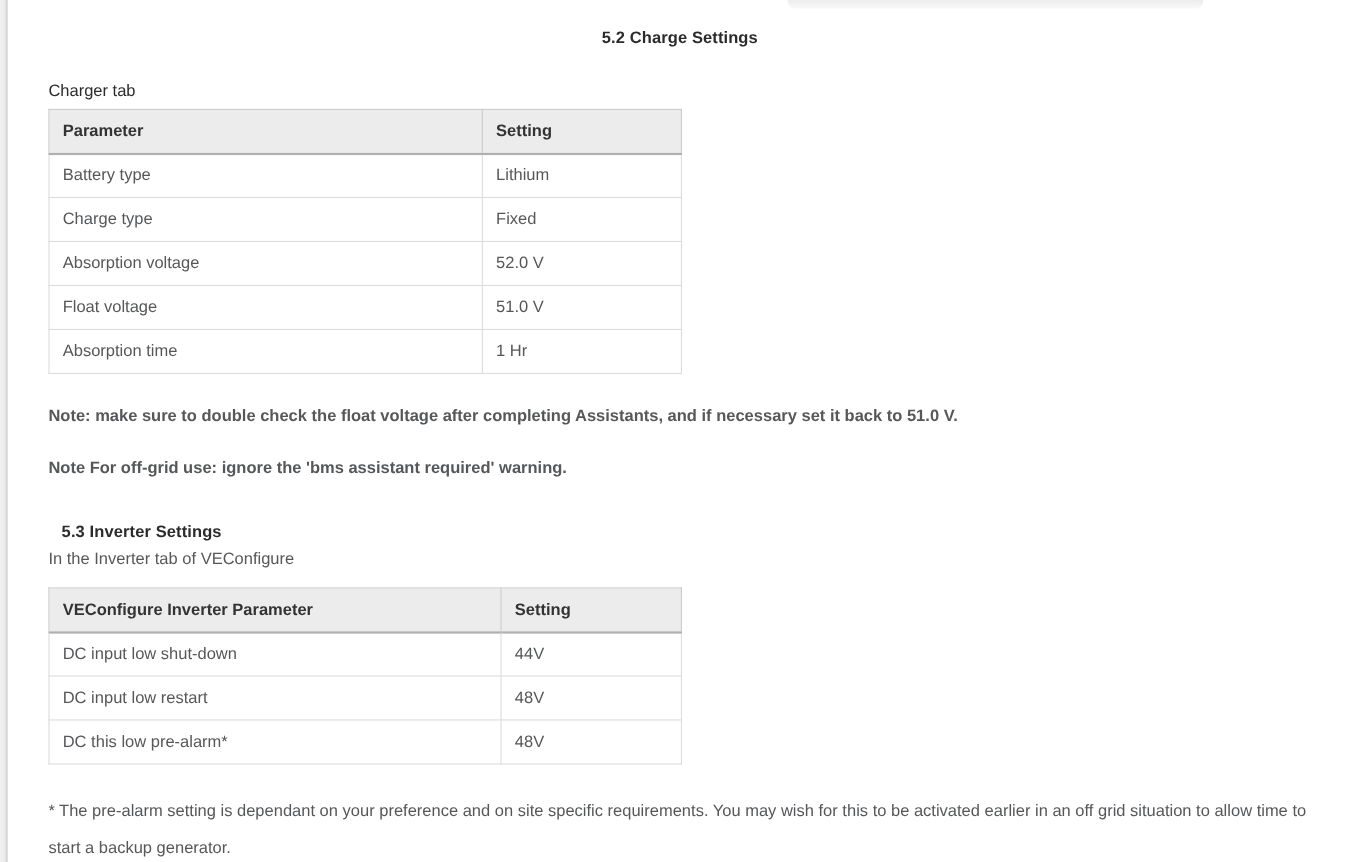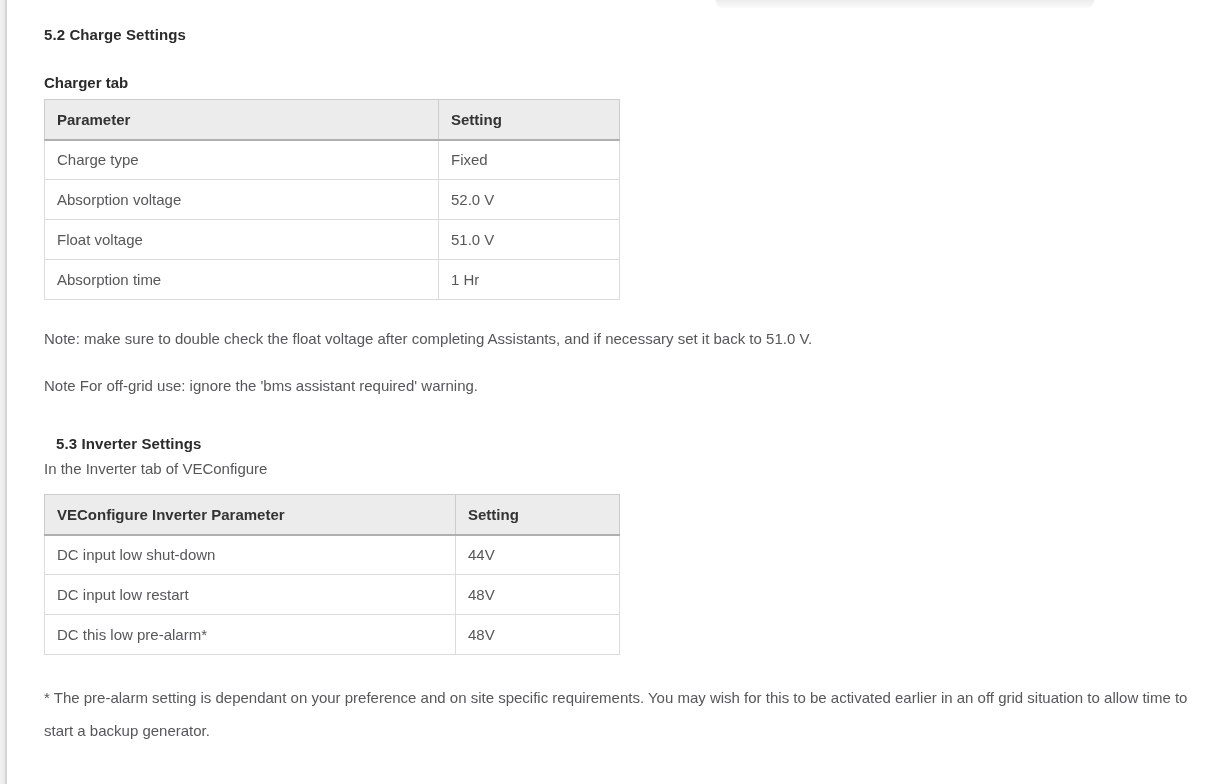--- a/index.html
+++ b/index.html
@@ -33,26 +33,26 @@
     position: absolute; left: 44px; top: 0;
     width: 1148px;
   }
 
   .section-heading {
     font-size: 15px;
     font-weight: bold;
     color: #2b2b2b;
     letter-spacing: 0.1px;
   }
-  #heading-52 { margin-top: 26px; }
+  #heading-52 { margin-top: 26px; text-align: center; }
 
   .table-label {
     margin-top: 31px;
     font-size: 15px;
-    font-weight: bold;
+    font-weight: normal;
     color: #2b2b2b;
   }
 
   table {
     border-collapse: collapse;
     margin-top: 8px;
     width: 576px;
     background: #ffffff;
   }
   th {
@@ -69,21 +69,21 @@
   td {
     height: 40px;
     padding: 0 12px;
     font-size: 15px;
     color: #565759;
     border: 1px solid #dcdcdc;
   }
   #charger-table td.col-param, #charger-table th.col-param { width: 394px; }
   #inverter-table td.col-param, #inverter-table th.col-param { width: 411px; }
 
-  .note { margin-top: 27px; line-height: 20px; }
+  .note { margin-top: 27px; line-height: 20px; font-weight: bold; }
   #note-1 { margin-top: 29px; }
 
   #heading-53 { margin-top: 39px; margin-left: 12px; }
   .sub-text { margin-top: 8px; }
 
   #inverter-table { margin-top: 17px; }
 
   .footnote {
     margin-top: 26px;
     width: 1148px;
@@ -103,20 +103,24 @@
   <div class="table-label">Charger tab</div>
 
   <table id="charger-table">
     <thead>
       <tr>
         <th class="col-param">Parameter</th>
         <th>Setting</th>
       </tr>
     </thead>
     <tbody>
+      <tr>
+        <td class="col-param">Battery type</td>
+        <td>Lithium</td>
+      </tr>
       <tr>
         <td class="col-param">Charge type</td>
         <td>Fixed</td>
       </tr>
       <tr>
         <td class="col-param">Absorption voltage</td>
         <td>52.0 V</td>
       </tr>
       <tr>
         <td class="col-param">Float voltage</td>

